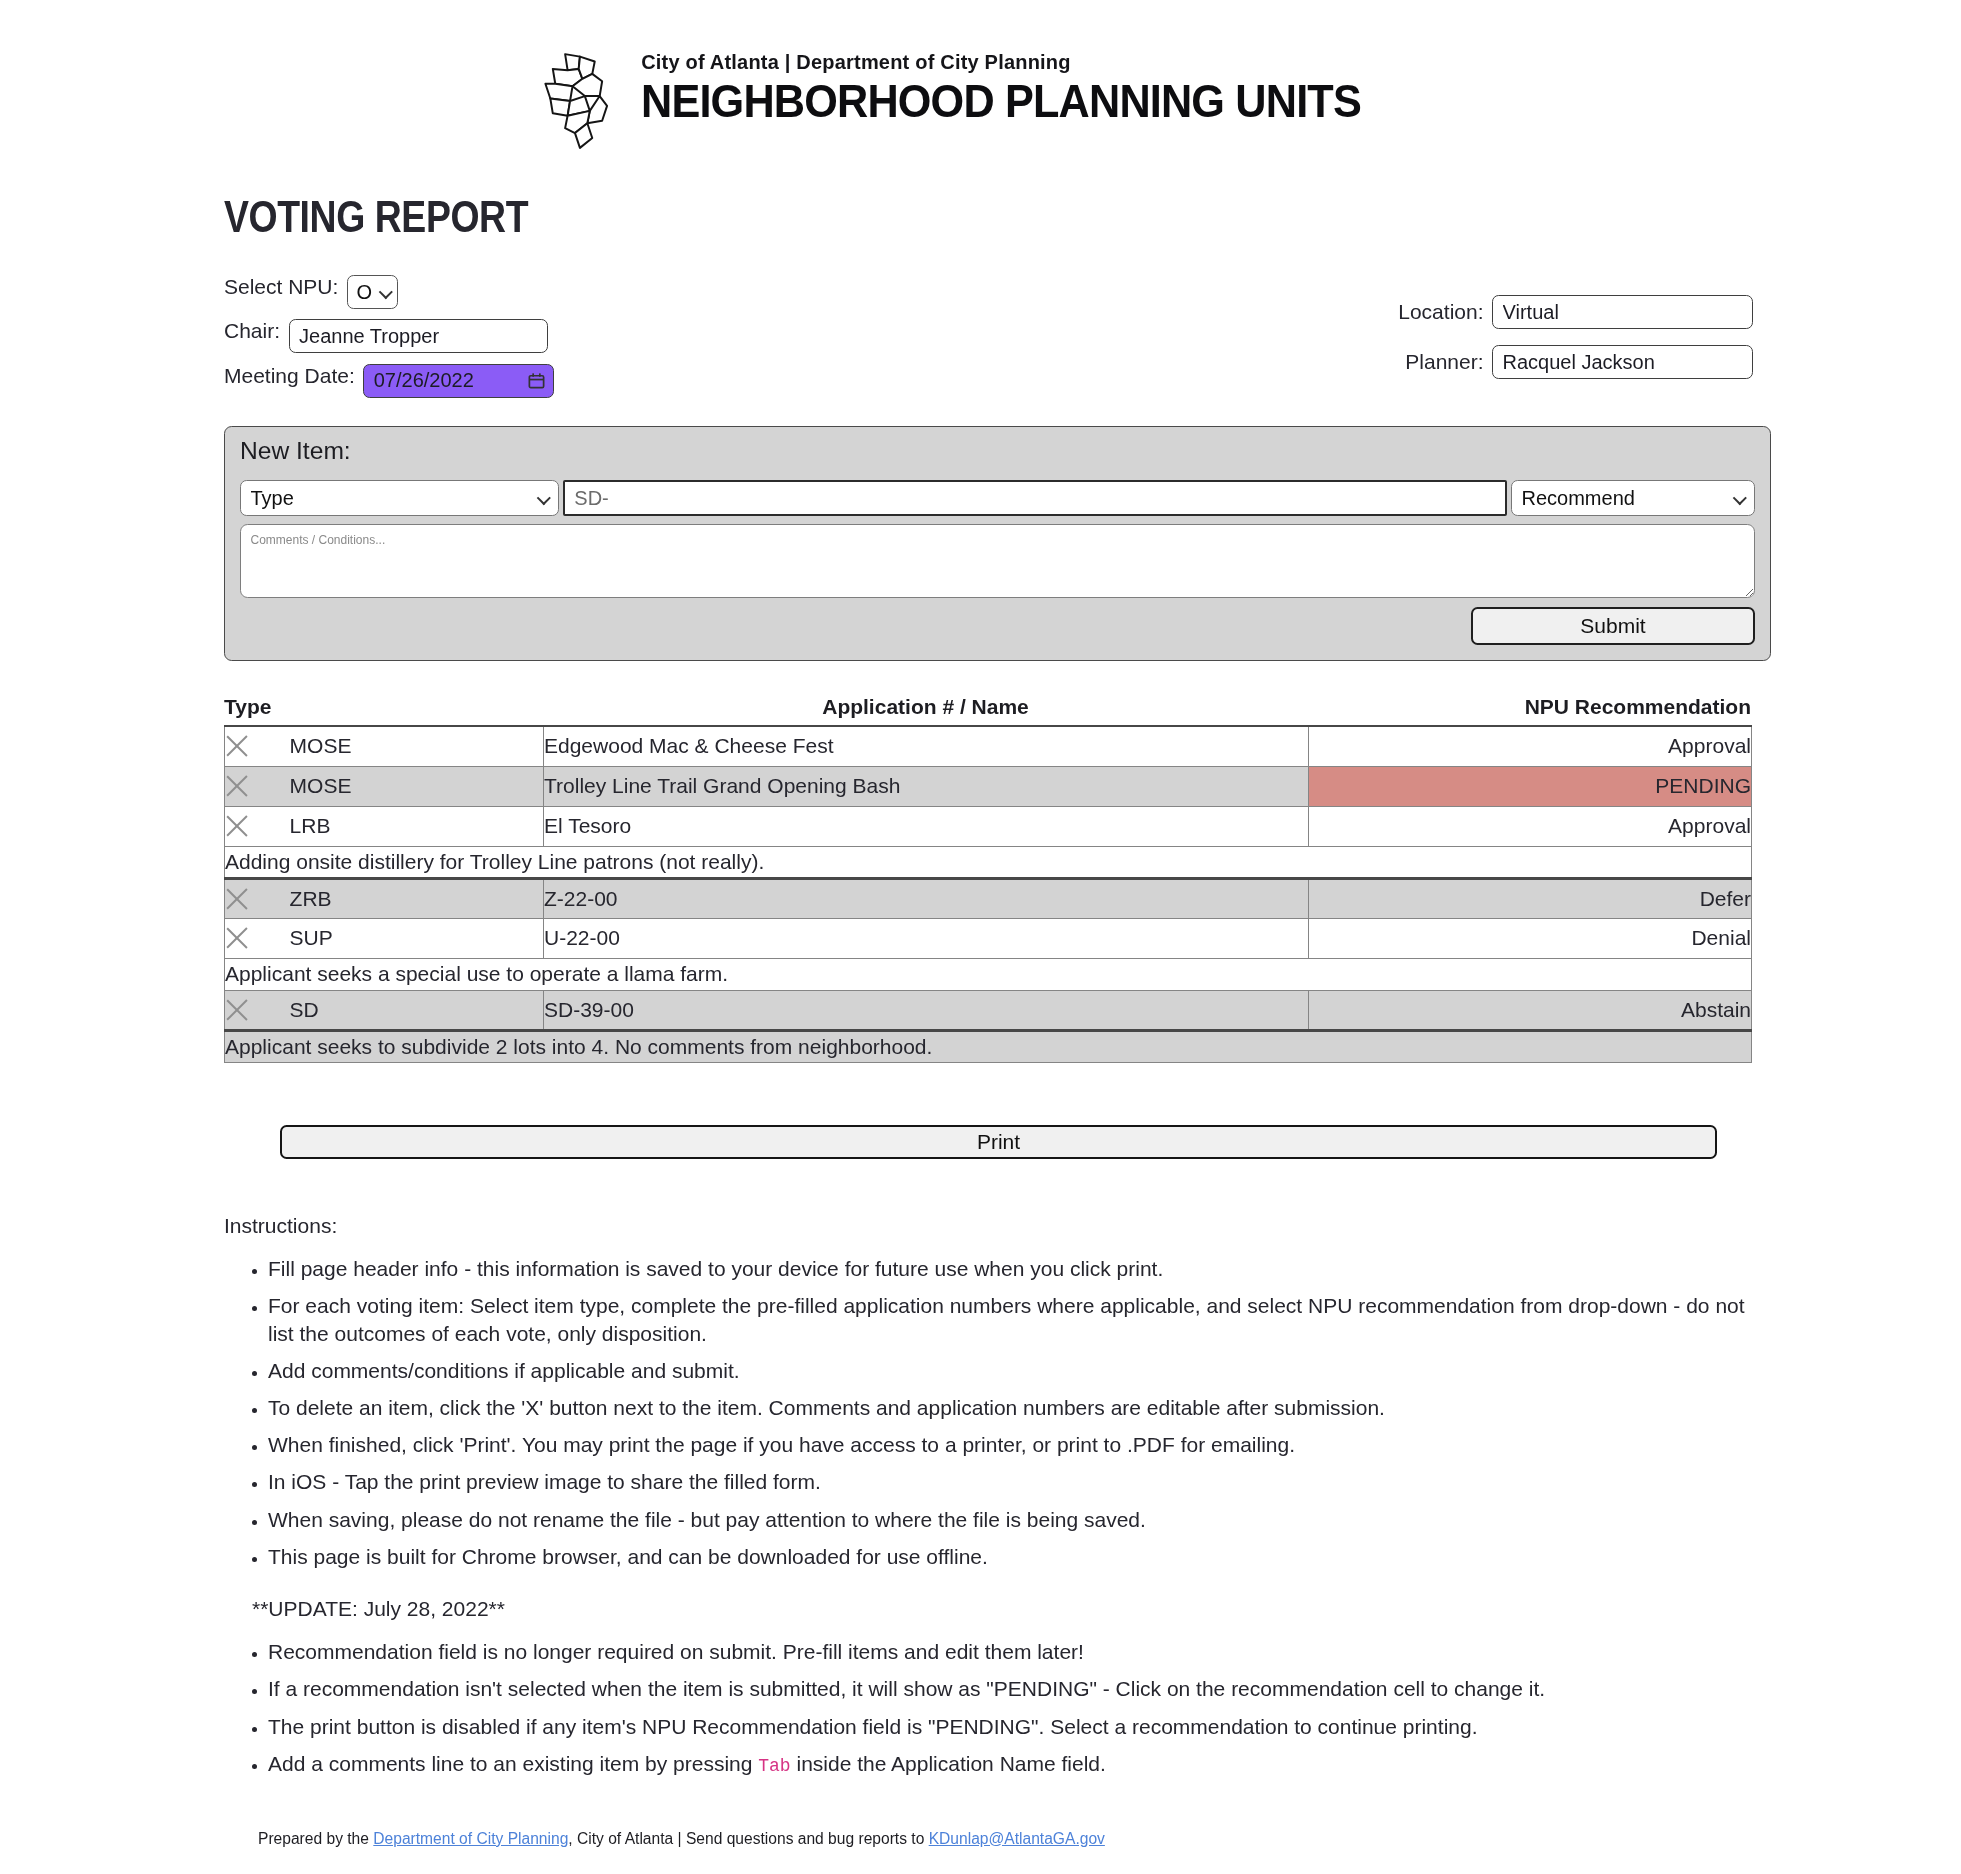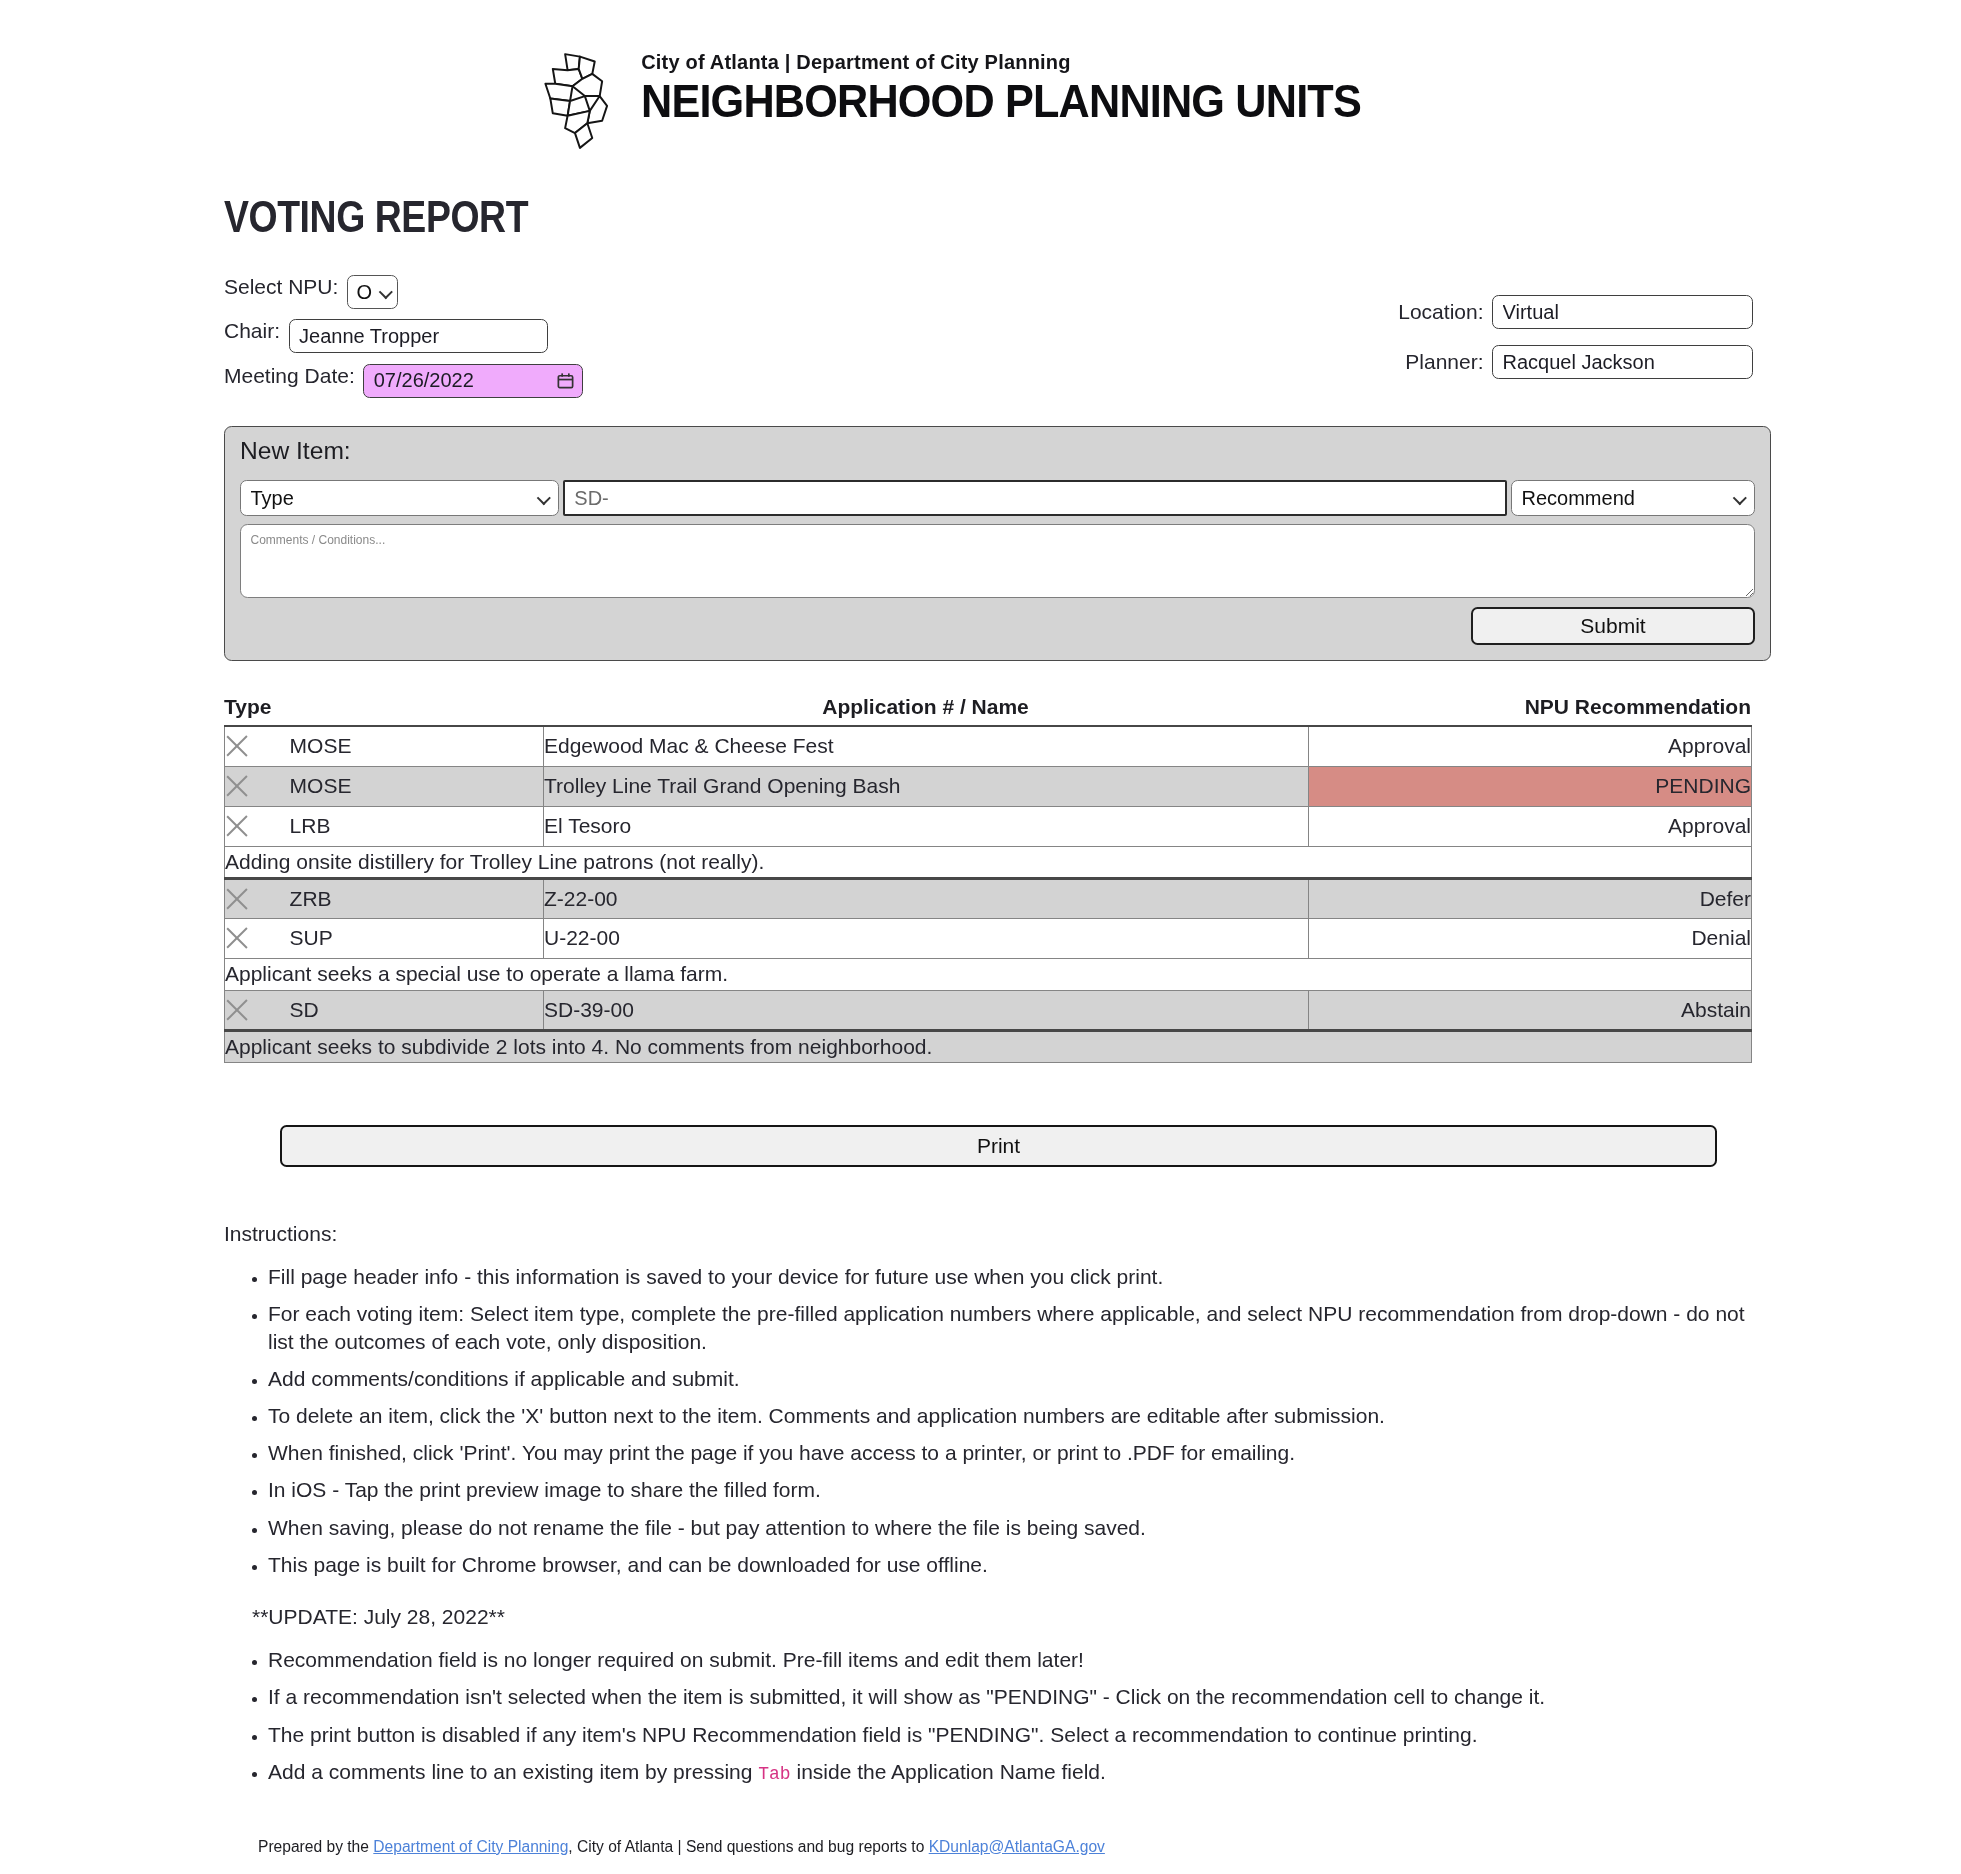--- a/index.html
+++ b/index.html
@@ -28,22 +28,22 @@
   .fr-input{width:261px}
   .selwrap{position:relative;display:inline-block}
   .selwrap::after{content:"";position:absolute;right:10.4px;top:12.3px;width:7.6px;height:7.6px;
     border-right:2.1px solid #333;border-bottom:2.1px solid #333;transform:rotate(45deg);pointer-events:none}
   select.sel{appearance:none;-webkit-appearance:none;font-family:inherit;font-size:20px;color:#111;
     background:#fff;border:1.9px solid #6e6e6e;border-radius:6.6px;height:34px;padding:0 26.5px 0 9.5px;
     box-sizing:border-box;width:100%}
   .npu-wrap{width:51px}
   .npu-wrap::after{right:7.6px}
   .npu-wrap select{padding:0 19px 0 8.5px;border-color:#555}
-  .date-wrap{display:flex;align-items:center;border:1.9px solid #3f3f3f;border-radius:6.6px;height:34px;width:220px;
-    box-sizing:border-box;padding:0 7.6px 0 9.5px;gap:23px;background:#f0abfc}
+  .date-wrap{display:flex;align-items:center;border:1.9px solid #3f3f3f;border-radius:6.6px;height:34px;width:191px;
+    box-sizing:border-box;padding:0 7.6px 0 9.5px;gap:23px;background:#8b5cf6}
   .date-wrap input{border:none;outline:none;flex:1;min-width:0;font-family:inherit;font-size:20px;color:#1c1c24;padding:0;background:transparent}
   .form-right{position:absolute;top:20px;right:21px}
   .fr-row{display:flex;align-items:center;justify-content:flex-end;margin-bottom:16px}
   .fr-row label{margin-right:8.5px;white-space:nowrap}
   
   .new-item{margin-top:28px;width:1547px;box-sizing:border-box;background:#d4d4d4;border:1.9px solid #4a4a4a;
     border-radius:7.6px;padding:3px 15px 15px}
   .ni-heading{font-size:24.6px;margin:7.6px 0 15px;color:#1d1d22}
   .ni-controls{display:flex;gap:3.8px}
   .type-wrap{width:319px}
@@ -72,21 +72,21 @@
   td.name-cell{padding-left:13.2px;height:40px;box-sizing:border-box;vertical-align:middle}
   td.rec-cell{text-align:right;padding-right:9.5px;vertical-align:middle}
   td.comment-cell{padding:2.8px 9.5px 4.7px 11.4px;height:32px;box-sizing:border-box;vertical-align:middle}
   .xbtn{position:relative;display:inline-block;vertical-align:middle;width:24.6px;height:28px;background:transparent;
     border:none;padding:0;cursor:pointer;overflow:visible}
   .xbtn::before,.xbtn::after{content:"";position:absolute;left:11px;top:0;width:2.3px;height:28px;background:#8f8f8f}
   .xbtn::before{transform:rotate(45deg)}
   .xbtn::after{transform:rotate(-45deg)}
   .type-label{display:inline-block;vertical-align:middle;margin-left:40px}
   
-  .print-btn{display:block;margin:62px 0 0 56px;width:1437px;height:42px;background:#f0f0f0;
+  .print-btn{display:block;margin:62px 0 0 56px;width:1437px;height:34px;background:#f0f0f0;
     border:2.8px solid #151515;border-radius:6.6px;font-family:inherit;font-size:21px;color:#111;cursor:pointer}
   
   .instructions-heading{margin-top:55px;font-size:21px}
   ul.bullets{margin:17px 0 0;padding-left:44px;font-size:21px}
   ul.bullets li{margin-bottom:9.5px;line-height:1.32}
   ul.bullets li::marker{font-size:.75em}
   .update-heading{margin:26.5px 0 0 28px;font-size:21px}
   .kbd{font-family:"Liberation Mono","DejaVu Sans Mono",monospace;font-size:18px;color:#d63384}
   
   .footer{margin:51px 0 0 34px;font-size:15.6px;color:#1d1d22}

